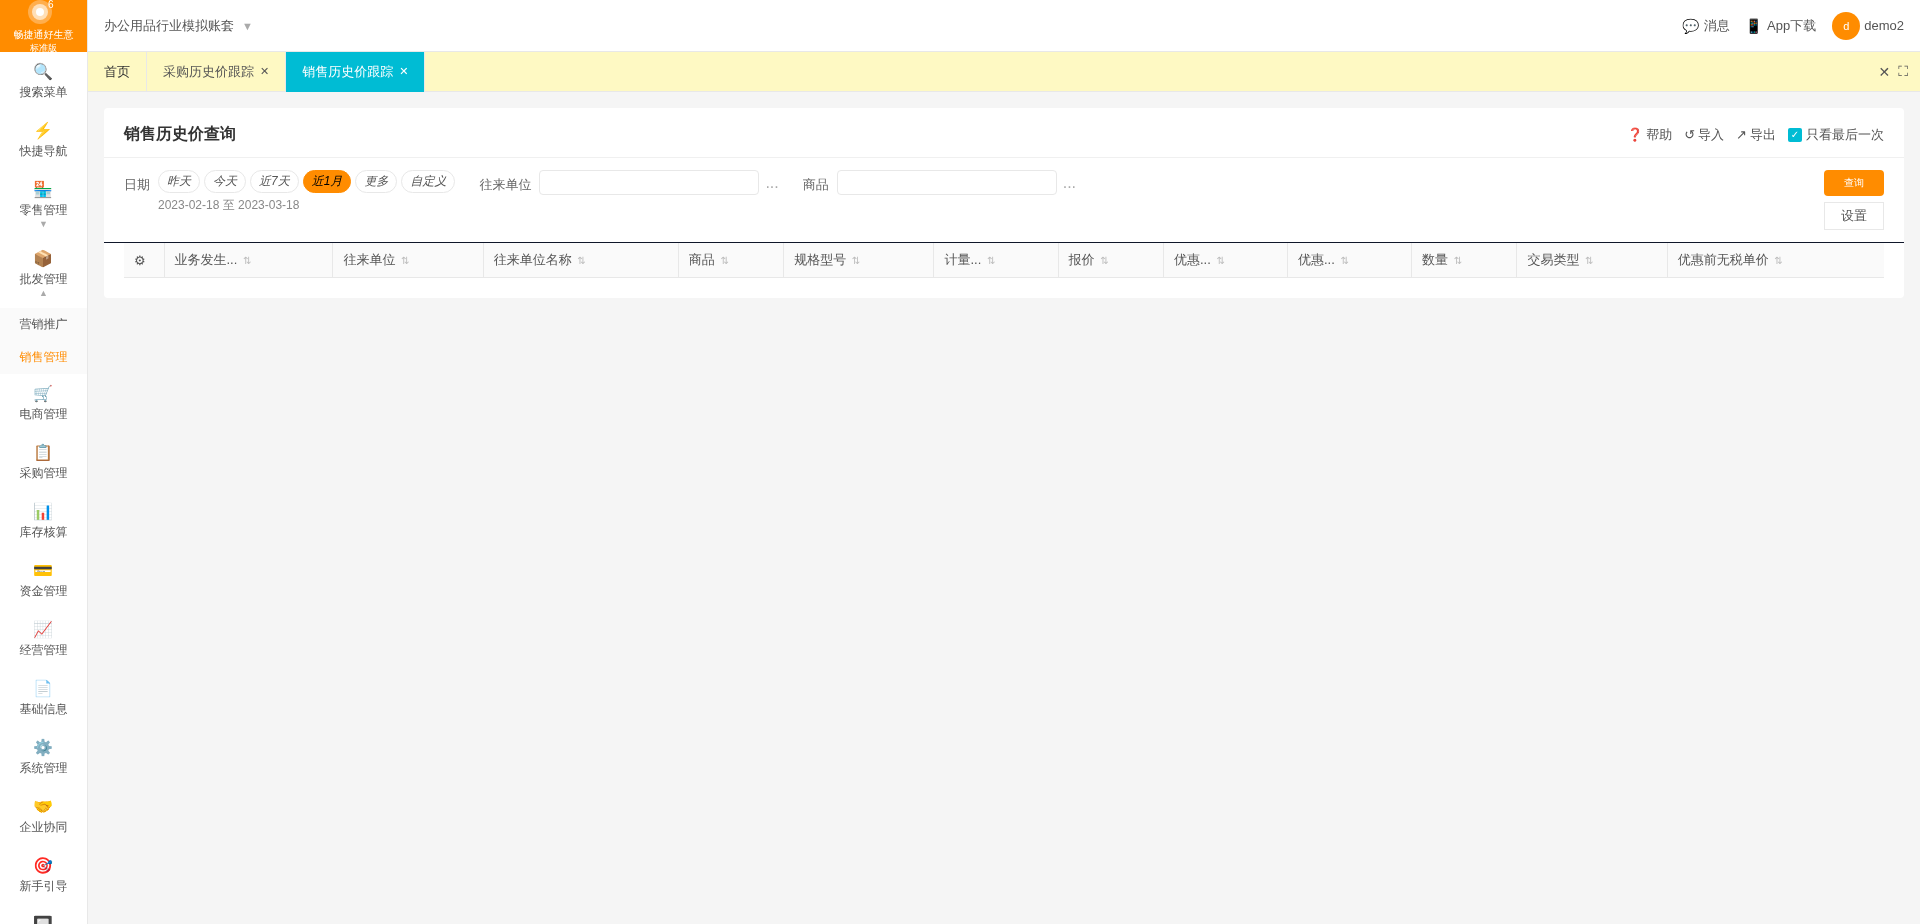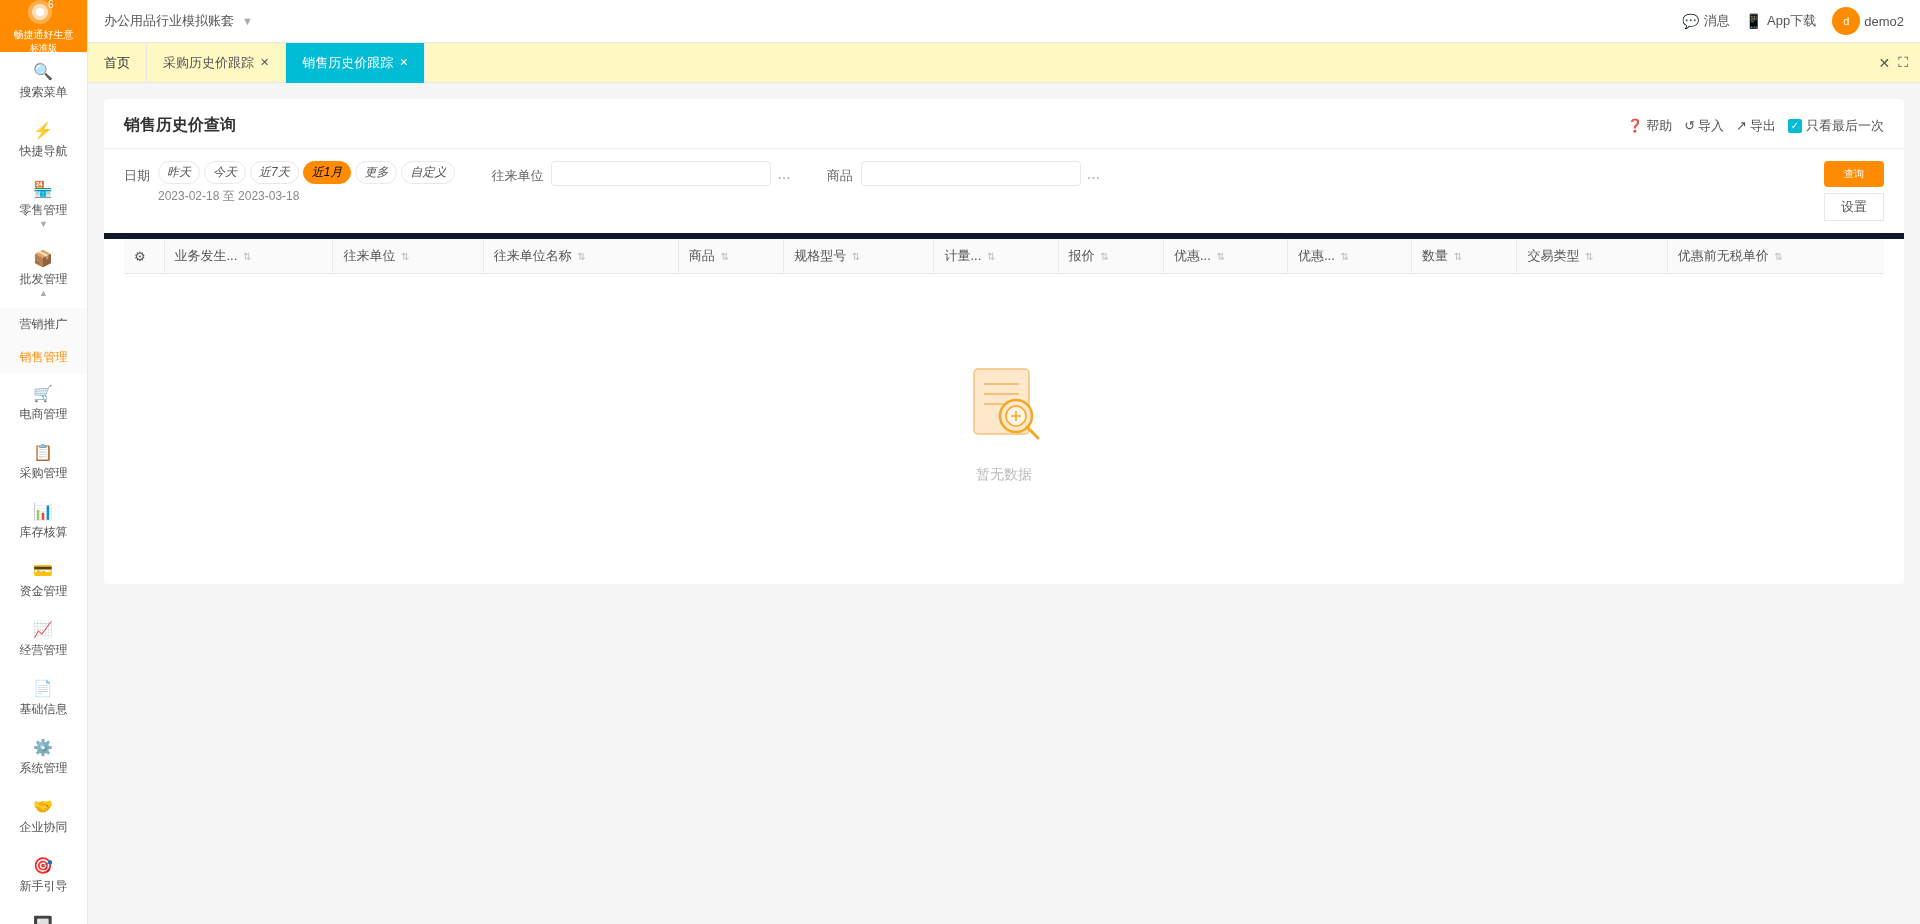--- a/index.html
+++ b/index.html
@@ -18,21 +18,21 @@
     .sidebar-group-header { width: 88px; padding: 10px 0; display: flex; flex-direction: column; align-items: center; cursor: pointer; color: #555; font-size: 12px; }
     .sidebar-group-header .item-icon { font-size: 16px; margin-bottom: 3px; }
     .sidebar-sub { background: #fafafa; }
     .sidebar-sub-item { width: 88px; padding: 8px 0; display: flex; align-items: center; justify-content: center; cursor: pointer; color: #555; font-size: 12px; }
     .sidebar-sub-item.active { color: #ff8c00; }
 
     
     .main { flex: 1; display: flex; flex-direction: column; height: 924px; }
 
     
-    .topbar { height: 43px; background: #fff; border-bottom: 1px solid #e8e8e8; display: flex; align-items: center; padding: 0 16px; justify-content: space-between; }
+    .topbar { height: 52px; background: #fff; border-bottom: 1px solid #e8e8e8; display: flex; align-items: center; padding: 0 16px; justify-content: space-between; }
     .topbar-left { display: flex; align-items: center; gap: 8px; }
     .topbar-right { display: flex; align-items: center; gap: 16px; color: #555; font-size: 13px; }
     .topbar-right-item { display: flex; align-items: center; gap: 4px; cursor: pointer; }
     .avatar { width: 28px; height: 28px; border-radius: 50%; background: #ff8c00; display: flex; align-items: center; justify-content: center; color: #fff; font-size: 11px; }
 
     
     .tabbar { height: 40px; background: #fef9c3; border-bottom: 1px solid #e8e8e8; display: flex; align-items: center; padding: 0; }
     .tab { height: 40px; padding: 0 16px; display: flex; align-items: center; gap: 6px; cursor: pointer; border-right: 1px solid #e8e8e8; font-size: 13px; color: #555; white-space: nowrap; }
     .tab.active { background: #00bcd4; color: #fff; }
     .tab-close { font-size: 11px; cursor: pointer; }
@@ -46,21 +46,21 @@
 
     
     .page-header { padding: 16px 20px 12px; border-bottom: 1px solid #f0f0f0; display: flex; align-items: center; justify-content: space-between; }
     .page-title { font-size: 16px; font-weight: 600; color: #333; }
     .page-actions { display: flex; align-items: center; gap: 12px; font-size: 13px; color: #555; }
     .page-action { display: flex; align-items: center; gap: 3px; cursor: pointer; }
     .page-action-checkbox { display: flex; align-items: center; gap: 4px; }
     .checkbox-teal { width: 14px; height: 14px; background: #00bcd4; border-radius: 2px; display: flex; align-items: center; justify-content: center; color: #fff; font-size: 10px; }
 
     
-    .filter-area { padding: 12px 20px; border-bottom: 6px solid #0f172a; display: flex; align-items: flex-start; gap: 36px; flex-wrap: wrap; justify-content: center; }
+    .filter-area { padding: 12px 20px; border-bottom: 1px solid #0f172a; display: flex; align-items: flex-start; gap: 24px; flex-wrap: wrap; justify-content: center; }
     .filter-group { display: flex; align-items: flex-start; gap: 8px; }
     .filter-label { color: #666; font-size: 13px; padding-top: 6px; white-space: nowrap; }
     .filter-date-options { display: flex; flex-direction: column; gap: 4px; }
     .filter-date-btns { display: flex; align-items: center; gap: 4px; }
     .date-btn { padding: 2px 8px; border-radius: 12px; font-size: 12px; cursor: pointer; border: 1px solid #e8e8e8; background: #fff; color: #555; font-style: italic; }
     .date-btn.active { background: #ff8c00; color: #000000; border-color: #ff8c00; }
     .date-range { font-size: 12px; color: #888; }
     .filter-input-group { display: flex; align-items: center; gap: 6px; }
     .filter-input { border: 1px solid #e8e8e8; border-radius: 4px; padding: 4px 8px; font-size: 13px; color: #333; width: 180px; outline: none; }
     .filter-dots { color: #aaa; font-size: 16px; cursor: pointer; }
@@ -332,38 +332,17 @@
               <th>
                 <span>优惠前无税单价</span>
                 <span class="sort-icon">⇅</span>
               </th>
             </tr>
           </thead>
           <tbody>
           </tbody>
         </table>
 
-        <div class="empty-state">
-          <div class="empty-illustration">
-            <svg viewBox="0 0 100 100" fill="none" xmlns="http://www.w3.org/2000/svg">
-
-              <rect x="20" y="15" width="55" height="65" rx="4" fill="#fde8cc" stroke="#f5c07a" stroke-width="1.5"></rect>
-
-              <line x1="30" y1="30" x2="65" y2="30" stroke="#f5c07a" stroke-width="2"></line>
-              <line x1="30" y1="40" x2="65" y2="40" stroke="#f5c07a" stroke-width="2"></line>
-              <line x1="30" y1="50" x2="50" y2="50" stroke="#f5c07a" stroke-width="2"></line>
-
-              <circle cx="62" cy="62" r="16" fill="#fde8cc" stroke="#f5a623" stroke-width="2.5"></circle>
-              <circle cx="62" cy="62" r="10" fill="#fff5e6" stroke="#f5a623" stroke-width="1.5"></circle>
-
-              <line x1="73" y1="73" x2="84" y2="84" stroke="#f5a623" stroke-width="3" stroke-linecap="round"></line>
-
-              <line x1="57" y1="62" x2="67" y2="62" stroke="#f5a623" stroke-width="1.5"></line>
-              <line x1="62" y1="57" x2="62" y2="67" stroke="#f5a623" stroke-width="1.5"></line>
-            </svg>
-          </div>
-          <span class="empty-text">暂无数据</span>
-        </div>
       </div>
 
     </div>
   </div>
 </div>
 
 </body></html>

